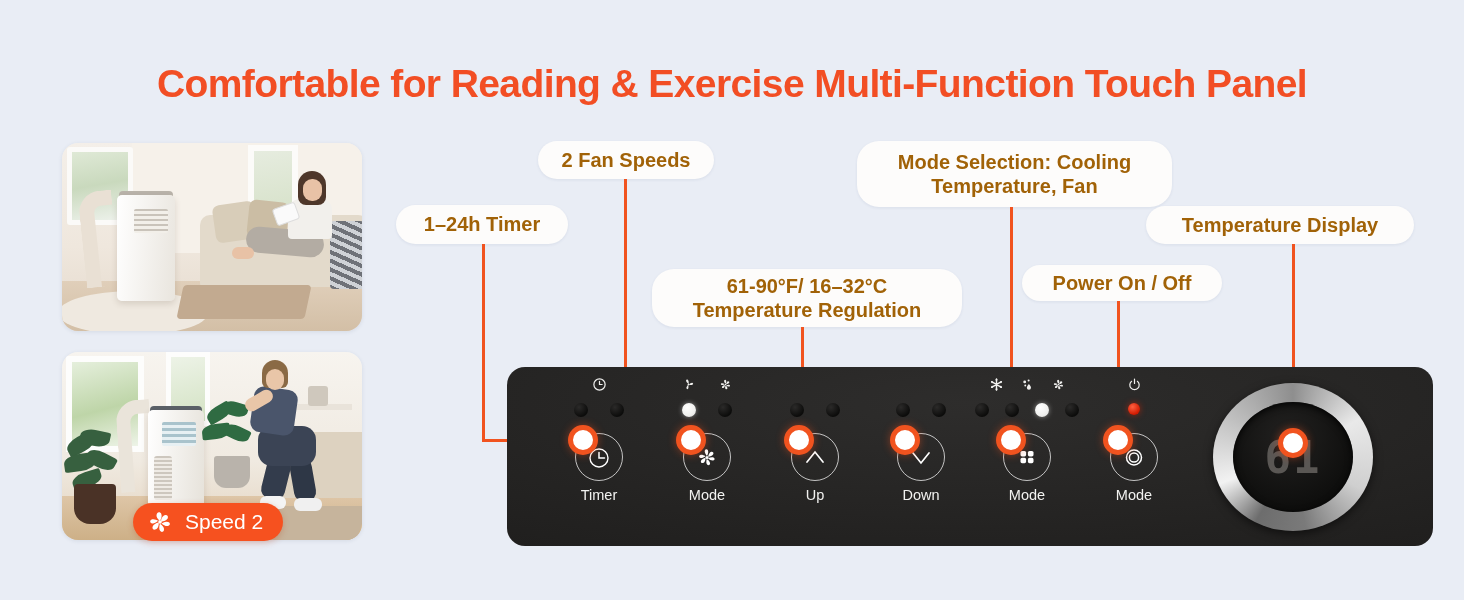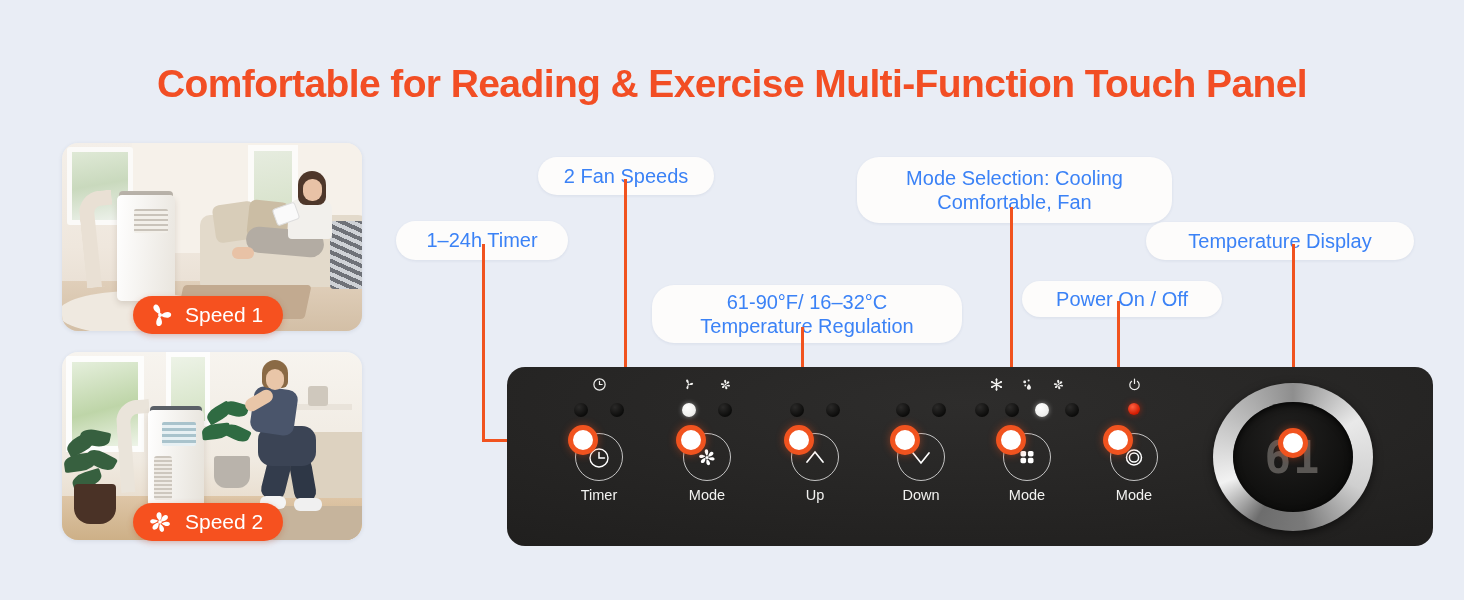--- a/index.html
+++ b/index.html
@@ -105,23 +105,23 @@
     box-shadow: 0 2px 6px rgba(180,60,20,.28);
   }
   #badge-1 { left: 133px; top: 296px; }
   #badge-2 { left: 133px; top: 503px; }
   .speed-badge .label { color:#fff; font-size:21px; font-weight:400; white-space:nowrap; }
   .fan-ico { width: 30px; height: 30px; flex: none; }
 
   
   .callout {
     position: absolute; background: #fdfcfb; border-radius: 22px;
-    color: #3b82f6; font-weight: 400; text-align: center;
+    color: #a16207; font-weight: 700; text-align: center;
     display: flex; align-items: center; justify-content: center;
-    line-height: 1.22; box-shadow: 0 1px 3px rgba(60,80,120,.09); margin-top: 16px;
+    line-height: 1.22; box-shadow: 0 1px 3px rgba(60,80,120,.09);
   }
   #co-timer { left: 396px; top: 205px; width: 172px; height: 39px; font-size: 20px; }
   #co-speed { left: 538px; top: 141px; width: 176px; height: 38px; font-size: 20px; }
   #co-temp  { left: 652px; top: 269px; width: 310px; height: 58px; font-size: 20px; }
   #co-mode  { left: 857px; top: 141px; width: 315px; height: 66px; font-size: 20px; }
   #co-power { left: 1022px; top: 265px; width: 200px; height: 36px; font-size: 20px; }
   #co-disp  { left: 1146px; top: 206px; width: 268px; height: 38px; font-size: 20px; }
 
   
   .lead { position: absolute; background: #f1531f; }
@@ -201,31 +201,20 @@
         <div class="s1-legs"></div>
           <div class="s1-foot"></div>
         <div class="s1-torso"></div>
           <div class="s1-hair"></div>
           <div class="s1-face"></div>
         <div class="s1-tablet"></div>
       </div>
       <div class="s1-table"></div>
     </div>
   </div>
-  <div class="speed-badge" id="badge-1">
-    <svg class="fan-ico" viewBox="0 0 32 32">
-      <g fill="#ffffff">
-        <path d="M16 15.2c.6-3.4.2-6.6-1.6-8.9-1.6-2-4.2-2-5.2.2-.9 2 .3 4.4 2.4 6.1 1.3 1.1 2.9 2 4.4 2.6z"></path>
-        <path d="M16.8 16.4c2.9 1.9 5.9 2.9 8.6 2.2 2.4-.6 3.3-3 1.7-4.7-1.5-1.6-4.2-1.4-6.5-.2-1.5.7-2.8 1.7-3.8 2.7z"></path>
-        <path d="M15.3 16.9c-2.3 2.6-3.6 5.4-3.3 8.1.3 2.4 2.6 3.6 4.5 2.3 1.8-1.2 2-3.9 1.1-6.3-.5-1.5-1.4-3-2.3-4.1z"></path>
-        <circle cx="16" cy="16" r="2.1"></circle>
-      </g>
-    </svg>
-    <span class="label">Speed 1</span>
-  </div>
 
   <div class="photo-card" id="photo-2">
     <div class="scene s2">
       <div class="s2-win1"></div>
         <div class="s2-win2"></div>
       <div class="s2-floor"></div>
         <div class="s2-mat"></div>
       <div class="s2-sofa"></div>
         <div class="s2-shelf"></div>
         <div class="s2-pot3"></div>
@@ -285,21 +274,21 @@
   </div>
   <div class="callout" id="co-temp">
     <div>
       <div>61-90°F/ 16–32°C</div>
       <div>Temperature Regulation</div>
     </div>
   </div>
   <div class="callout" id="co-mode">
     <div>
       <div>Mode Selection: Cooling</div>
-      <div>Comfortable, Fan</div>
+      <div>Temperature, Fan</div>
     </div>
   </div>
   <div class="callout" id="co-power">
     <span>Power On / Off</span>
   </div>
   <div class="callout" id="co-disp">
     <span>Temperature Display</span>
   </div>
 
   <div class="lead lead-v" style="left:482px; top:244px; height:198px;"></div>

